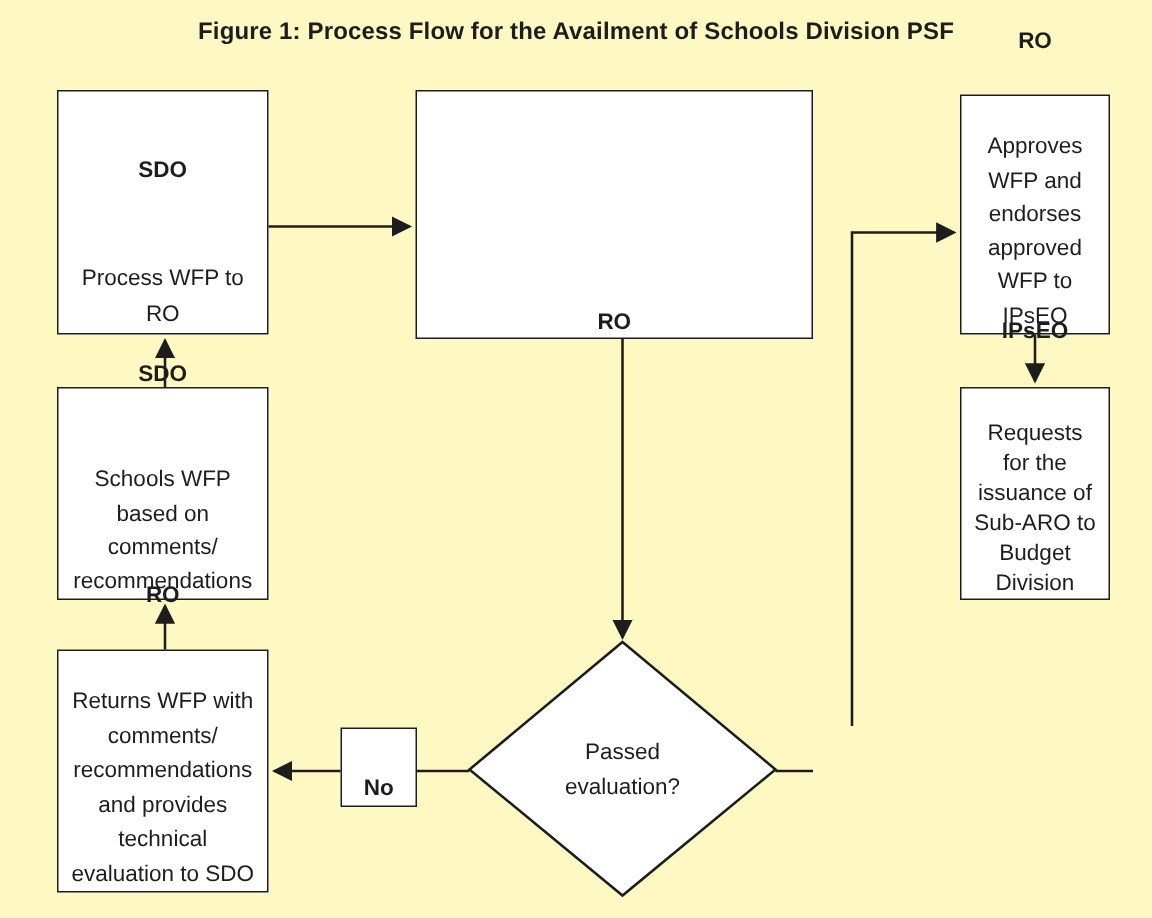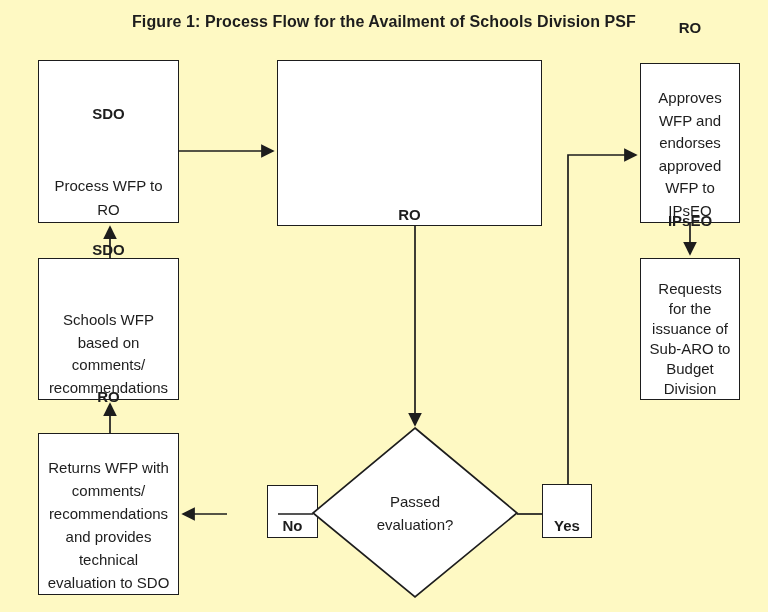--- a/index.html
+++ b/index.html
@@ -37,21 +37,21 @@
     z-index: 1;
   }
   .node .hdr { font-weight: bold; }
   .node .body { white-space: pre-line; margin-top: 48px; }
   #n-sdo-submit { left: 38px;  top: 60px;  width: 141px; height: 163px; line-height: 24px; }
   #n-ro-review  { left: 277px; top: 60px;  width: 265px; height: 166px; line-height: 21px; }
   #n-ro-approve { left: 640px; top: 63px;  width: 100px; height: 160px; line-height: 22.5px; }
   #n-ipseo      { left: 640px; top: 258px; width: 100px; height: 142px; line-height: 20px; }
   #n-sdo-improve{ left: 38px;  top: 258px; width: 141px; height: 142px; line-height: 22.5px; }
   #n-ro-return  { left: 38px;  top: 433px; width: 141px; height: 162px; line-height: 23px; }
-  #n-no  { left: 227px; top: 485px; width: 51px; height: 53px; font-weight: bold; margin-left: 40px; }
+  #n-no  { left: 227px; top: 485px; width: 51px; height: 53px; font-weight: bold; }
   #n-yes { left: 542px; top: 484px; width: 50px; height: 54px; font-weight: bold; }
   .connector-layer {
     position: absolute;
     left: 0; top: 0;
     width: 768px; height: 612px;
     z-index: 2;
     pointer-events: none;
   }
   .connector-layer line, .connector-layer polyline {
     stroke: #1d1d1d;
@@ -124,23 +124,20 @@
 comments/
 recommendations
 and provides
 technical
 evaluation to SDO</span>
   </div>
 
   <div class="node" id="n-no">
     <span>No</span>
   </div>
-  <div class="node" id="n-yes">
-    <span>Yes</span>
-  </div>
 
   <svg class="connector-layer" viewBox="0 0 768 612" xmlns="http://www.w3.org/2000/svg">
     <defs>
       <marker id="ah" markerWidth="9" markerHeight="8" refX="7" refY="4" orient="auto">
         <path d="M0,0 L8,4 L0,8 z" fill="#1d1d1d"></path>
       </marker>
     </defs>
 
     <polygon class="decision-diamond" points="415,428 517,513 415,597 313,513"></polygon>
 

